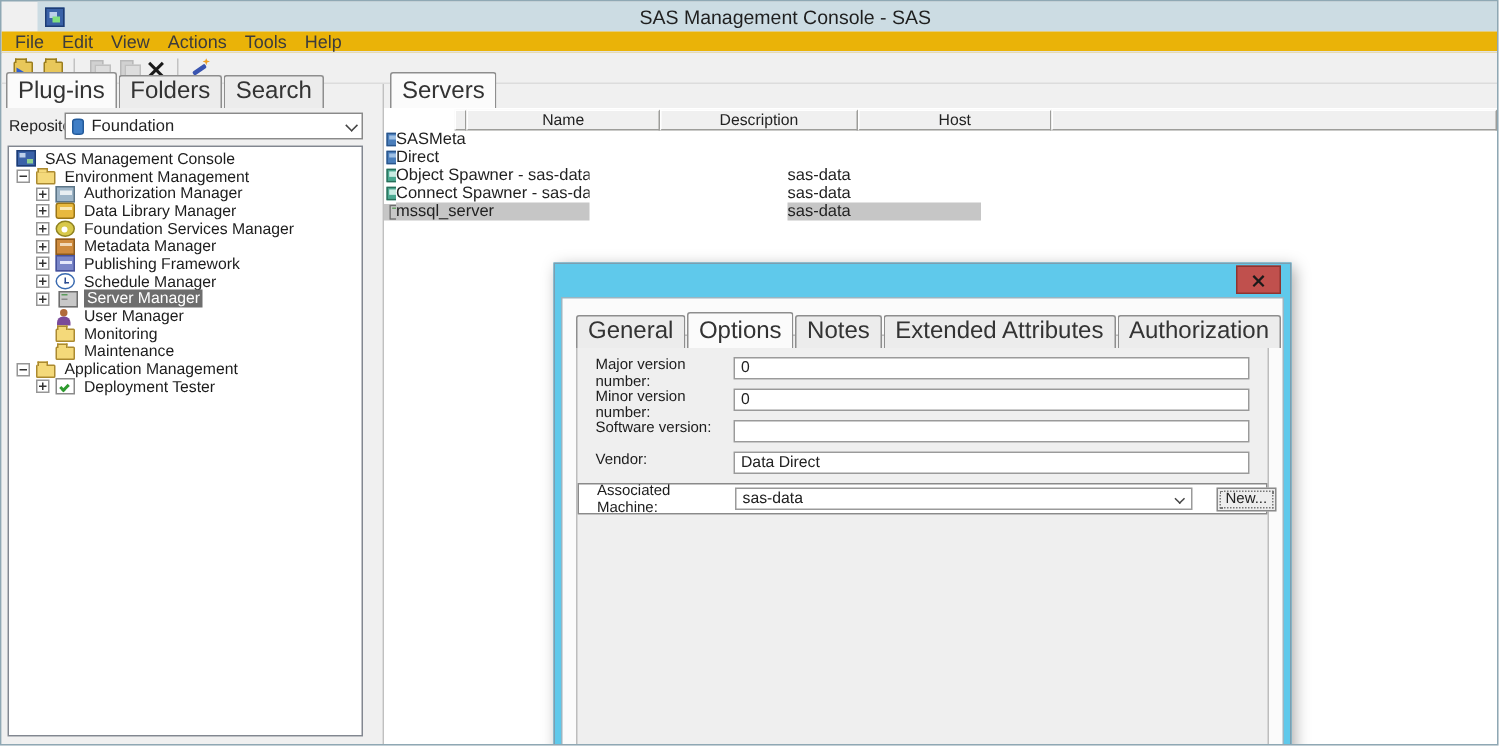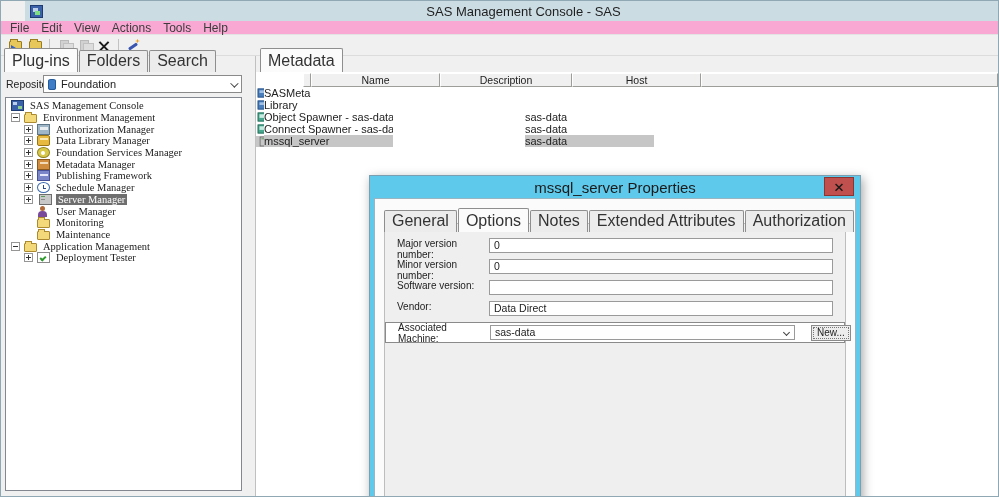--- a/index.html
+++ b/index.html
@@ -11,21 +11,21 @@
   }
   
   .titlebar { position:absolute; left:0; top:0; width:100%; height:20px;
     background:#ccdce3; display:flex; align-items:center;margin-left:24px; }
   .app-icon { width:13px; height:13px; margin-left:5px; background:#3a62a8;
     border:1px solid #1d3c74; position:relative; }
   .app-icon::before { content:""; position:absolute; left:2px; top:2px; width:5px; height:4px; background:#bcd0ea; }
   .app-icon::after { content:""; position:absolute; right:2px; bottom:2px; width:5px; height:4px; background:#7fe07f; }
   .title-text { position:absolute; left:0; right:0; text-align:center; font-size:13px; color:#1f1f1f; }
   .menubar { position:absolute; left:0; top:20px; width:100%; height:14px;
-    background:#f9a8d4; display:flex; align-items:center; padding-left:3px; border-bottom:1px solid #e3e3e3;text-align:right;}
+    background:#eab308; display:flex; align-items:center; padding-left:3px; border-bottom:1px solid #e3e3e3;text-align:right;}
   .menu-item { padding:0 6px; font-size:12px; color:#3c3c3c; cursor:default; }
   .toolbar { position:absolute; left:0; top:35px; width:100%; height:20px;
     background:#f0f0f0; display:flex; align-items:center; padding-left:4px; border-bottom:1px solid #dcdcdc; }
   .tbtn { width:20px; height:17px; display:flex; align-items:center; justify-content:center; position:relative; }
   .tb-sep { width:1px; height:14px; background:#c2c2c2; margin:0 4px; }
   
   .g-folder { width:13px; height:9px; background:#e8c75a; border:1px solid #9a7d1e; border-radius:1px; position:relative; }
   .g-folder::before { content:""; position:absolute; top:-3px; left:0; width:6px; height:2px; background:#e8c75a; border:1px solid #9a7d1e; border-bottom:none; }
   .g-new::after { content:""; position:absolute; left:1px; top:3px; width:0; height:0;
     border:3px solid transparent; border-left:5px solid #2f5fd0; }
@@ -49,21 +49,21 @@
   .cyl { width:8px; height:11px; background:#3f7ec6; border:1px solid #235a9a; border-radius:3px/2px; margin-right:5px; }
   .chev { position:absolute; right:5px; top:6px; width:6px; height:6px; border-right:1.6px solid #444; border-bottom:1.6px solid #444; transform:rotate(45deg) translateY(-2px); }
   .tree-box { position:absolute; left:4px; right:5px; top:41px; bottom:7px; background:#fff; border:1px solid #828790; overflow:hidden; padding-top:2px; }
   .tree-row { display:flex; align-items:center; height:11.7px; white-space:nowrap; }
   .tree-row.lvl0 { padding-left:5px; } .tree-row.lvl1 { padding-left:18px; }
   .exp { width:9px; height:9px; min-width:9px; border:1px solid #969696; background:#fff; position:relative; margin-right:4px; }
   .exp::before { content:""; position:absolute; left:1px; top:3px; width:5px; height:1px; background:#333; }
   .exp.plus::after { content:""; position:absolute; left:3px; top:1px; width:1px; height:5px; background:#333; }
   .exp.none { visibility:hidden; }
   .ticon { width:13px; height:11px; min-width:13px; margin-right:4px; position:relative; }
-  .tlabel { font-size:10.5px; padding:0 2px; color:#1c1c1c;font-family:Liberation Serif, serif; }
+  .tlabel { font-size:10.5px; padding:0 2px; color:#1c1c1c; }
   .tree-row.selected .tlabel { background:#6e6e6e; color:#fff; }
   
   .icon-app { background:#3a62a8; border:1px solid #1d3c74; width:11px; }
   .icon-app::before { content:""; position:absolute; left:1px; top:1px; width:4px; height:3px; background:#bcd0ea; }
   .icon-app::after { content:""; position:absolute; right:1px; bottom:1px; width:4px; height:3px; background:#8fd08f; }
   .icon-folder { background:#f4d97a; border:1px solid #ab8a30; border-radius:1px; height:9px; margin-top:2px; }
   .icon-folder::before { content:""; position:absolute; top:-3px; left:0; width:5px; height:2px; background:#f4d97a; border:1px solid #ab8a30; border-bottom:none; }
   .icon-auth { background:#9fb6c8; border:1px solid #5c7587; }
   .icon-auth::before { content:""; position:absolute; left:2px; top:2px; width:8px; height:3px; background:#e8eef2; }
   .icon-datalib { background:#e8b93f; border:1px solid #9a7516; border-radius:2px; }
@@ -270,21 +270,21 @@
       <div class="tree-row lvl1">
         <span class="exp plus"></span>
         <span class="ticon icon-check"></span>
         <span class="tlabel">Deployment Tester</span>
       </div>
     </div>
 </div>
 
 <div class="right-panel">
   <div class="rp-tabstrip">
-    <span class="tab active">Metadata</span>
+    <span class="tab active">Servers</span>
   </div>
   <div class="thead grid">
     <span class="th"></span>
     <span class="th">Name</span>
     <span class="th">Description</span>
     <span class="th">Host</span>
     <span class="th"></span>
   </div>
   <div class="tbody">
 
@@ -295,21 +295,21 @@
         <span class="cell">SASMeta</span>
         <span class="cell"></span>
         <span class="cell"></span>
         <span class="cell c-fill"></span>
       </div>
 
       <div class="srow grid">
         <span class="cell c-icon">
           <span class="sicon ticon icon-sascube"></span>
         </span>
-        <span class="cell">Library</span>
+        <span class="cell">Direct</span>
         <span class="cell"></span>
         <span class="cell"></span>
         <span class="cell c-fill"></span>
       </div>
 
       <div class="srow grid">
         <span class="cell c-icon">
           <span class="sicon ticon icon-spawner"></span>
         </span>
         <span class="cell">Object Spawner - sas-data</span>
@@ -335,21 +335,20 @@
         <span class="cell">mssql_server</span>
         <span class="cell"></span>
         <span class="cell">sas-data</span>
         <span class="cell c-fill"></span>
       </div>
     </div>
 </div>
 
 <div class="dialog">
   <div class="dlg-titlebar">
-    <span class="dlg-title">mssql_server Properties</span>
     <span class="dlg-close">
         <span class="g-x"></span>
       </span>
   </div>
   <div class="dlg-body">
     <div class="dlg-tabs">
 
     <span class="tab">General</span>
         <span class="tab active">Options</span>
         <span class="tab">Notes</span>

